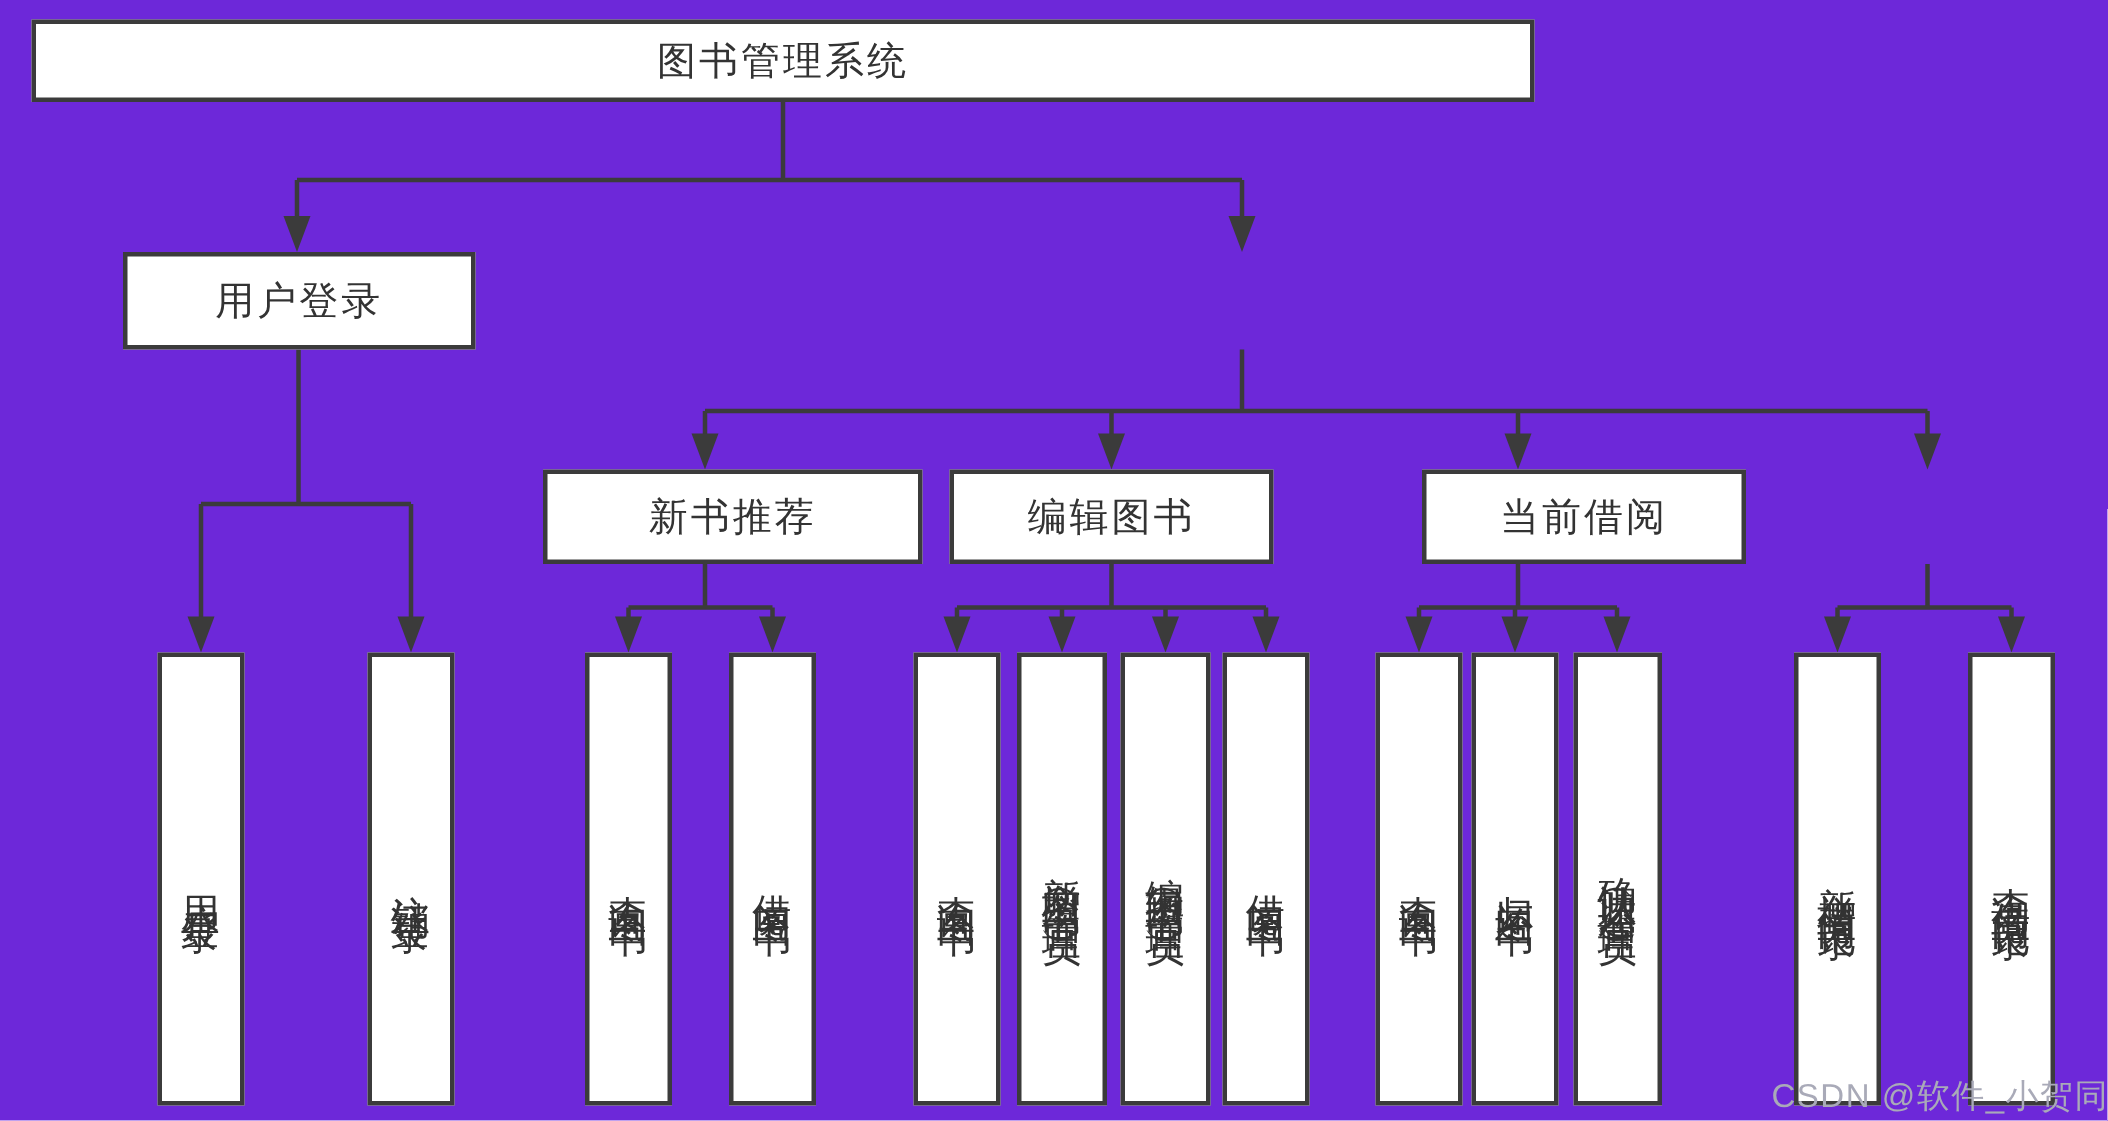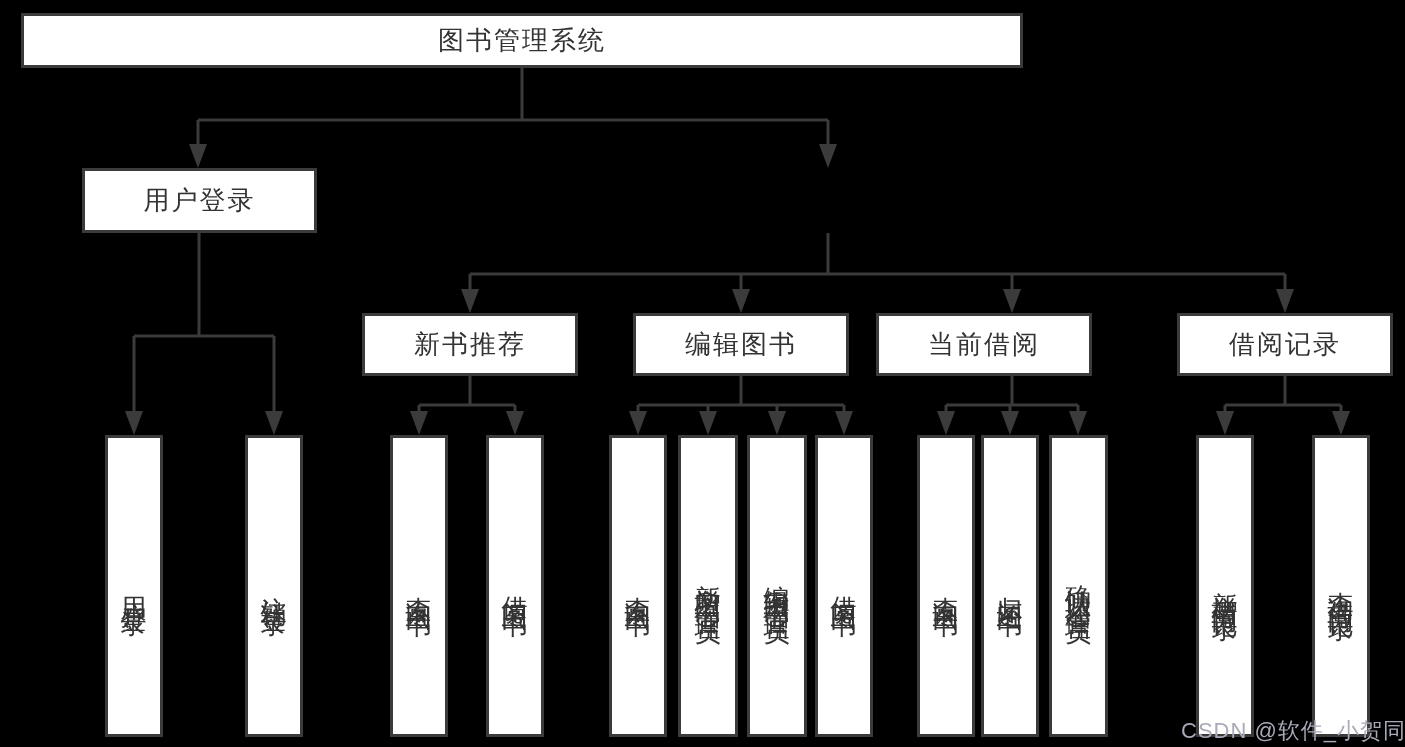--- a/index.html
+++ b/index.html
@@ -2,21 +2,21 @@
 <html><head>
 <meta charset="utf-8">
 <style>
   * { box-sizing: border-box; }
   html, body { margin: 0; padding: 0; background: #ffffff; }
   body { font-family: "Liberation Sans", "DejaVu Sans", sans-serif; }
   .stage {
     position: relative;
     width: 1405px;
     height: 747px;
-    background: #000000;
+    background: #6d28d9;
     overflow: hidden;
   }
   .connectors {
     position: absolute;
     left: 0; top: 0;
     width: 1405px; height: 747px;
     z-index: 1;
   }
   .node {
     position: absolute;
@@ -93,31 +93,28 @@
   </svg>
 
   <div class="node hnode" style="left:21px; top:13px; width:1002px; height:55px;">
     <span>图书管理系统</span>
   </div>
 
   <div class="node hnode" style="left:82px; top:168px; width:235px; height:65px;">
     <span>用户登录</span>
   </div>
 
-  <div class="node hnode" style="left:362px; top:313px; width:216px; height:63px;">
+  <div class="node hnode" style="left:362px; top:313px; width:253px; height:63px;">
     <span>新书推荐</span>
   </div>
   <div class="node hnode" style="left:633px; top:313px; width:216px; height:63px;">
     <span>编辑图书</span>
   </div>
-  <div class="node hnode" style="left:876px; top:313px; width:216px; height:63px;">
+  <div class="node hnode" style="left:948px; top:313px; width:216px; height:63px;">
     <span>当前借阅</span>
-  </div>
-  <div class="node hnode" style="left:1177px; top:313px; width:216px; height:63px;">
-    <span>借阅记录</span>
   </div>
 
   <div class="node vnode" style="left:105px; top:435px; width:58px; height:302px;">
     <span>用户登录</span>
   </div>
   <div class="node vnode" style="left:245px; top:435px; width:58px; height:302px;">
     <span>注销登录</span>
   </div>
 
   <div class="node vnode" style="left:390px; top:435px; width:58px; height:302px;">

